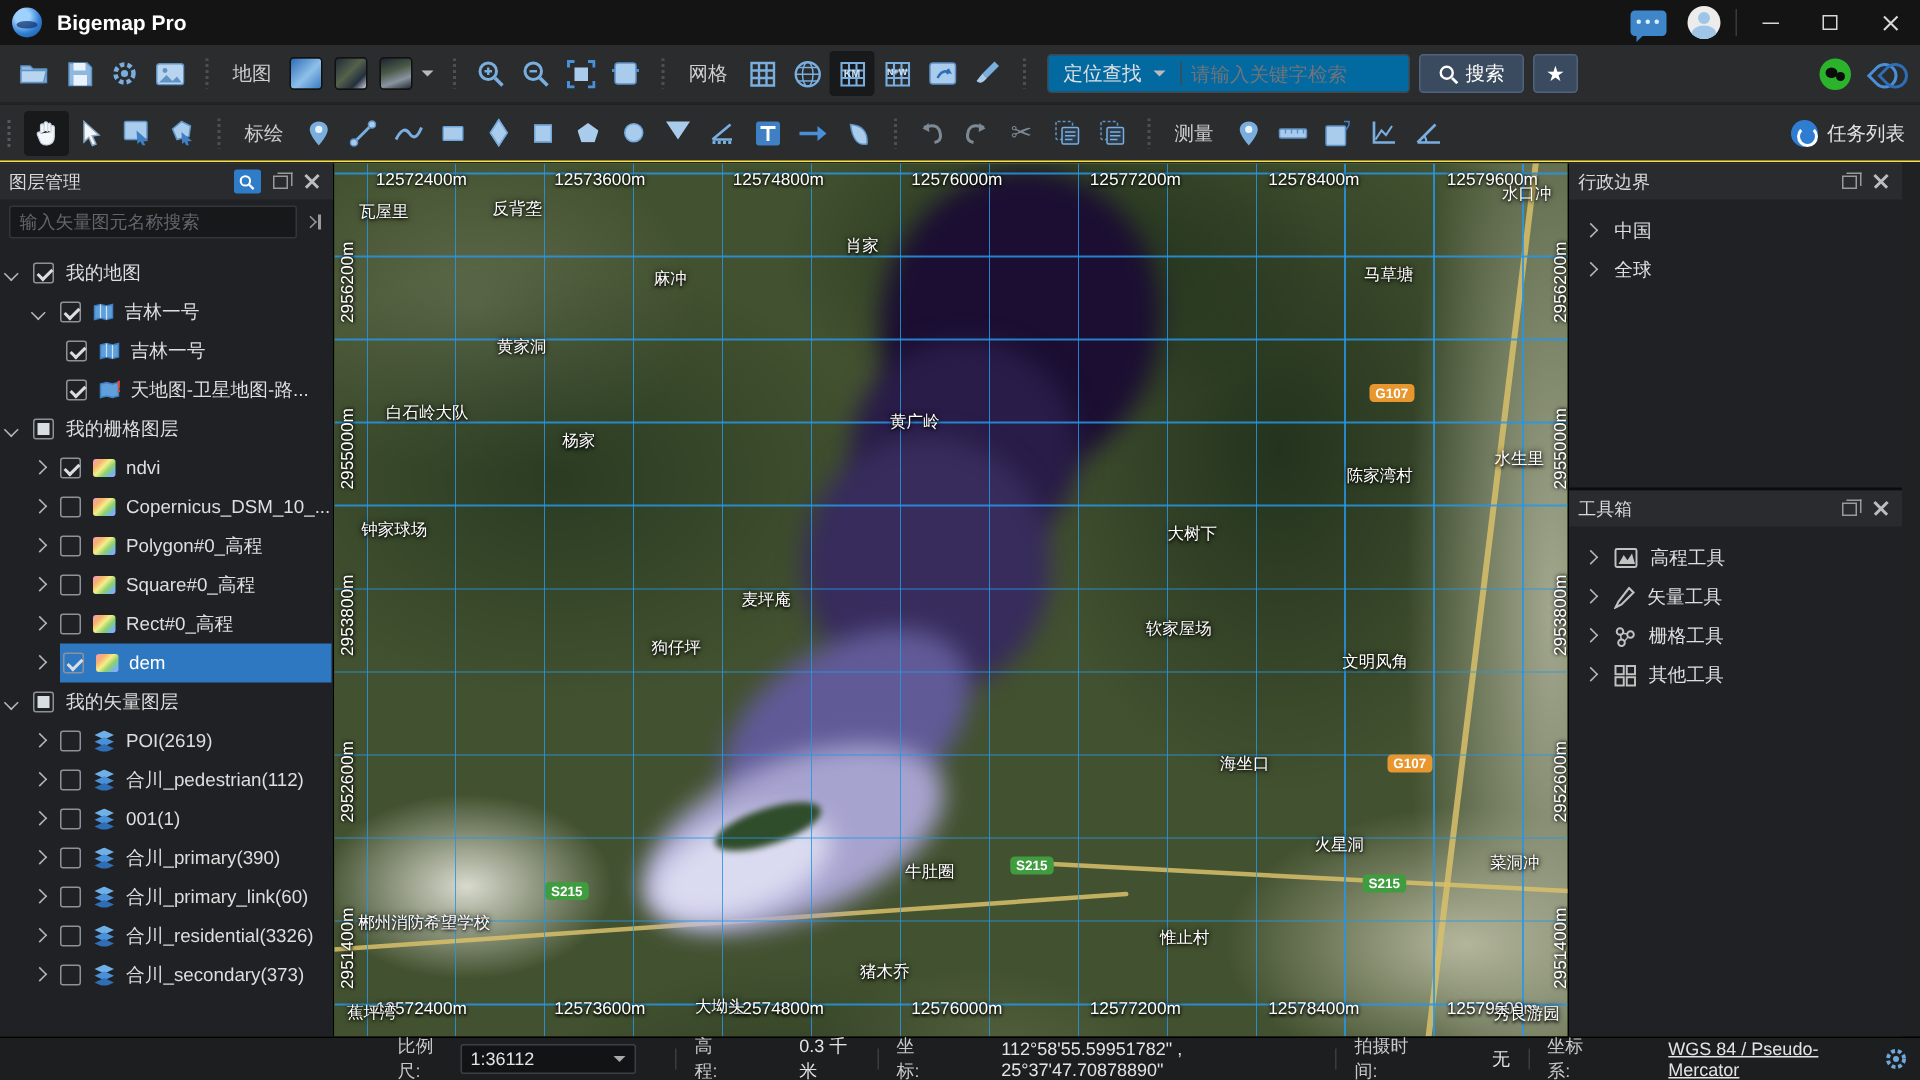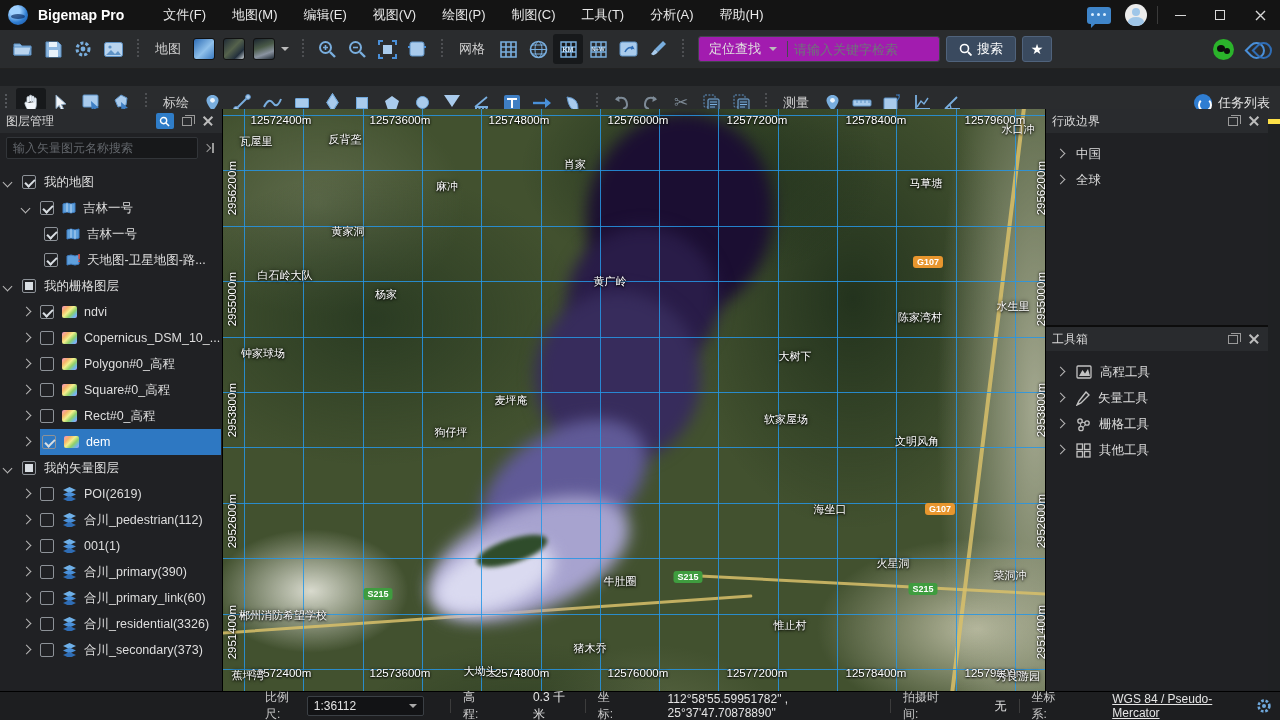--- a/index.html
+++ b/index.html
@@ -24,33 +24,33 @@
   .avatar::after{ content:""; position:absolute; left:3px; top:13px; width:16px; height:10px; border-radius:50% 50% 0 0; background:#9fc6e8; }
   .winsep { width:1px; height:18px; background:#3a3a3a; margin-right:2px; }
   .wbtn { width:40px; height:30px; display:flex; align-items:center; justify-content:center; }
   .wbtn .mini { width:11px; height:1px; background:#d8d8d8; }
   .wbtn .maxi { width:10px; height:10px; border:1px solid #d8d8d8; }
   .wbtn svg { display:block; }
 
   
   .tb { position:absolute; left:0; width:1280px; display:flex; align-items:center; background:#2a2c2e; }
   #tb1 { top:30px; height:39px; border-bottom:1px solid #222; }
-  #tb2 { top:86px; height:38px; border-bottom:5px solid #fde047;justify-content:flex-end; }
+  #tb2 { top:70px; height:38px; border-bottom:1px solid #fde047;justify-content:flex-end; }
   .tbtn { width:30px; height:30px; display:flex; align-items:center; justify-content:center; border-radius:3px; flex:none; }
   .tbtn.active { background:#17191b; }
   .vsep { width:5px; height:20px; margin:0 7px; flex:none;
     background-image:repeating-linear-gradient(to bottom,#4d4f52 0 2px, transparent 2px 4px);
     background-size:2px 100%; background-repeat:no-repeat; background-position:center; }
   .glabel { color:#cfcfcf; font-size:13px; margin:0 8px; flex:none; }
   .thumb { width:22px; height:22px; border-radius:3px; margin:0 4px; flex:none; border:1px solid #111; }
   .th1 { background:linear-gradient(135deg,#2d6cb5,#8fc0ea 55%,#3a79c0); }
   .th2 { background:linear-gradient(135deg,#202b36,#55624c 45%,#23303d 75%,#cfd6da 100%); }
   .th3 { background:linear-gradient(160deg,#1b2530,#4a5a48 40%,#8a93a0 70%,#202a34); }
   .caret { width:0; height:0; border:4px solid transparent; border-top-color:#bbb; margin:4px 4px 0 2px; flex:none; }
-  .combo { display:flex; align-items:center; height:26px; width:242px; background:#a21caf; border:1px solid #41464b; border-radius:3px; margin:0 6px; flex:none; }
+  .combo { display:flex; align-items:center; height:26px; width:242px; background:#0369a1; border:1px solid #41464b; border-radius:3px; margin:0 6px; flex:none; }
   .combo .csel { color:#e0e0e0; font-size:13px; padding:0 6px 0 10px; }
   .combo .cdiv { width:1px; height:16px; background:#45494e; margin:0 6px; }
   .combo input { flex:1; background:transparent; border:none; outline:none; color:#bbb; font-size:13px; min-width:10px; }
   .combo input::placeholder { color:#6f747a; }
   .searchbtn { height:26px; padding:0 12px; background:#3a4a5f; border:1px solid #50637c; border-radius:3px; color:#fff; font-size:13px; display:flex; align-items:center; gap:5px; flex:none; }
   .starbtn { height:26px; width:30px; background:#3a4a5f; border:1px solid #50637c; border-radius:3px; color:#fff; display:flex; align-items:center; justify-content:center; font-size:14px; margin-left:6px; flex:none; }
   .wechat { width:21px; height:21px; border-radius:50%; background:#2bb32b; position:relative; flex:none; margin-right:14px; }
   .wechat::before,.wechat::after{ content:""; position:absolute; border-radius:50%; background:#0c0c0c; }
   .wechat::before{ left:4px; top:6px; width:8px; height:7px; }
   .wechat::after{ left:11px; top:9px; width:6px; height:6px; }
@@ -174,31 +174,20 @@
   .geargrp { margin-left:10px; margin-right:8px; display:flex; }
 </style>
 </head>
 <body>
 
 <div class="app">
 
   <div class="titlebar">
     <div class="logo"></div>
     <div class="apptitle">Bigemap Pro</div>
-    <div class="menu">
-      <span>文件(F)</span>
-      <span>地图(M)</span>
-      <span>编辑(E)</span>
-      <span>视图(V)</span>
-      <span>绘图(P)</span>
-      <span>制图(C)</span>
-      <span>工具(T)</span>
-      <span>分析(A)</span>
-      <span>帮助(H)</span>
-    </div>
     <div class="tspace"></div>
     <div class="chaticon">
         <i></i>
         <i></i>
         <i></i>
       </div>
     <div class="avatar"></div>
     <div class="winsep"></div>
     <div class="wbtn">
         <span class="mini"></span>

